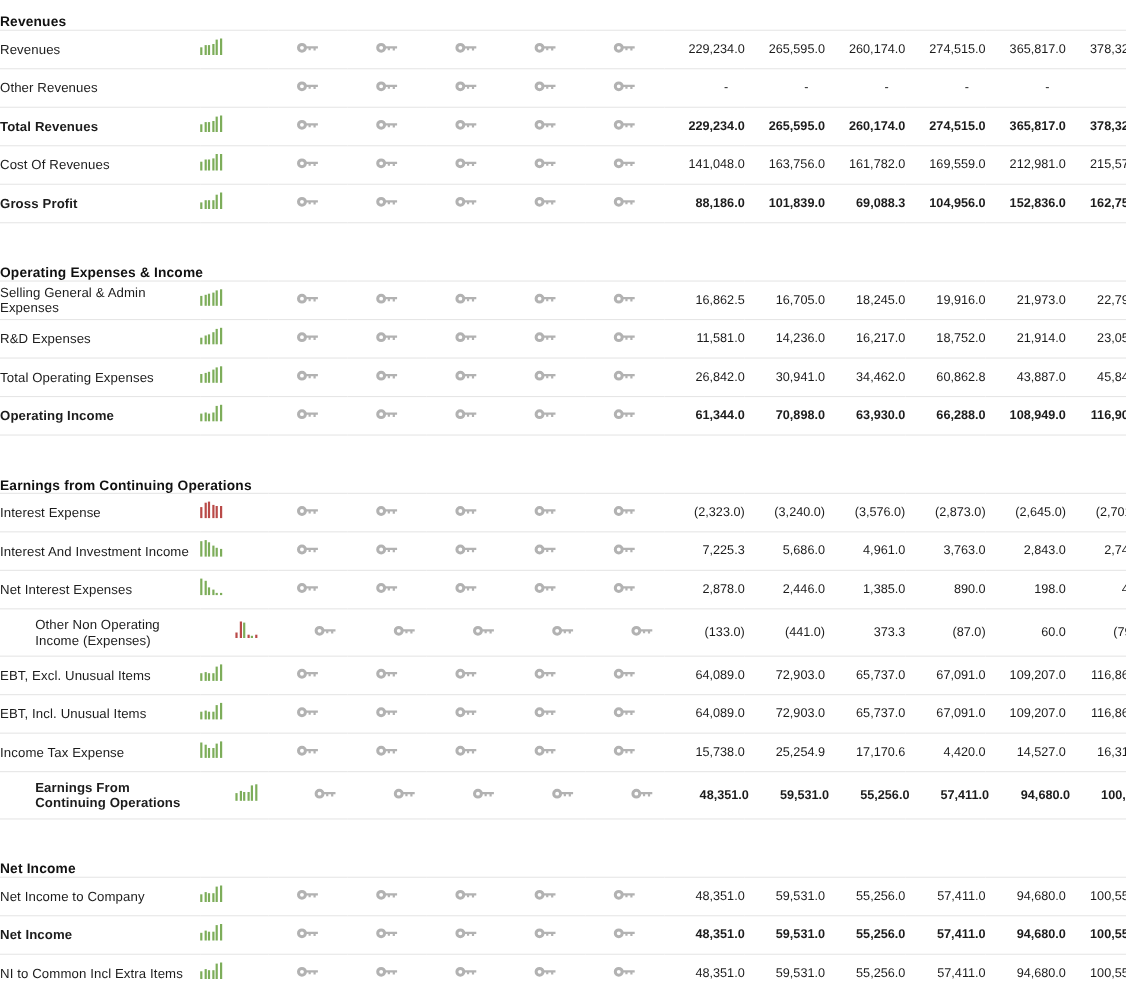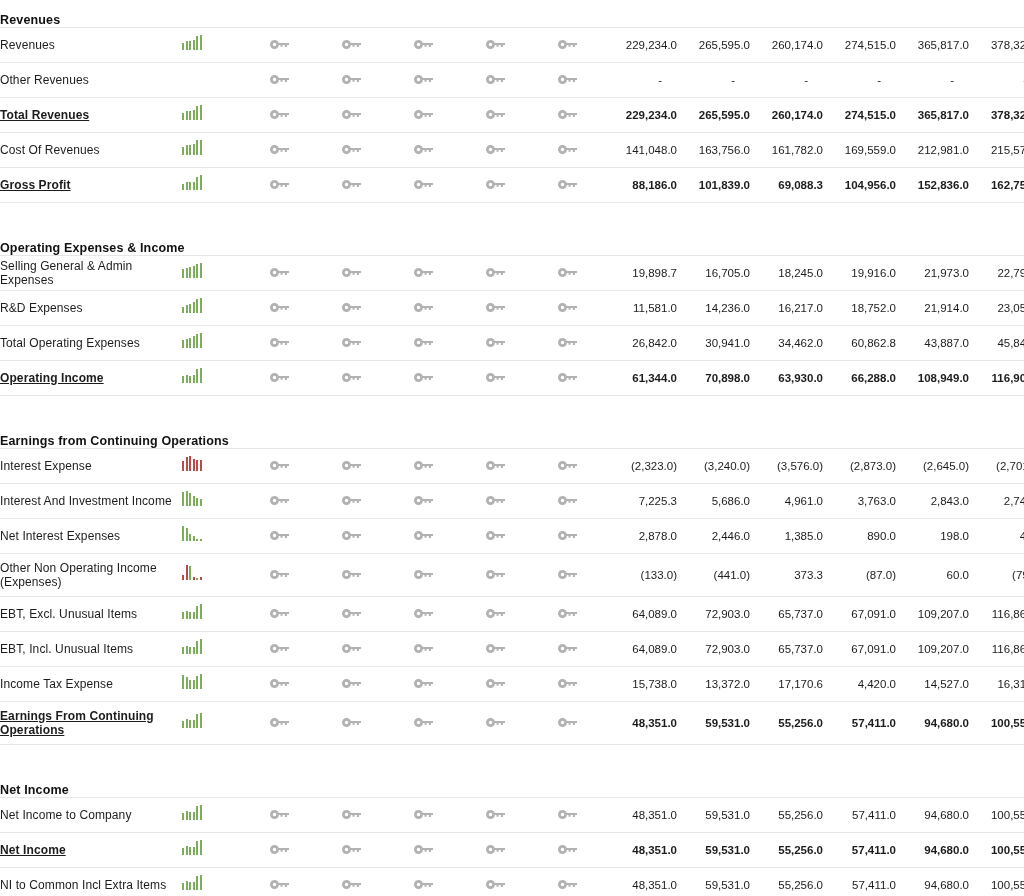--- a/index.html
+++ b/index.html
@@ -34,21 +34,21 @@
   col.c-key     { width: 72px;  }
   col.c-num     { width: 73px;  }
 
   
   tr.data-row > td {
     border-bottom: 1px solid #e6e6e6;
     padding: 0;
     height: 35px;
     vertical-align: middle;
   }
-  tr.data-row.tall > td { height: 43px; }
+  tr.data-row.tall > td { height: 43px; padding-left: 32px; }
 
   tr.section-row > td {
     border-bottom: 1px solid #e6e6e6;
     padding: 0;
     height: 34px;
     vertical-align: bottom;
   }
   tr.section-row.first > td { height: 27px; }
 
   tr.spacer-row > td {
@@ -59,21 +59,21 @@
 
   
   td.label {
     text-align: left;
     padding-left: 14px;
     font-size: 12px;
     line-height: 14px;
     color: #1c1c1c;
     letter-spacing: .1px;
   }
-  td.label.bold { font-weight: bold; text-decoration: underline; }
+  td.label.bold { font-weight: bold; }
 
   td.section-title {
     padding-left: 14px;
     font-size: 12.5px;
     font-weight: bold;
     color: #111;
     letter-spacing: .15px;
     padding-bottom: 4px;
   }
 
@@ -368,21 +368,21 @@
                   <path d="M11,1 a9,9 0 1,0 0,18 a9,9 0 1,0 0,-18 z M11,6.5 a3.5,3.5 0 1,1 0,7 a3.5,3.5 0 1,1 0,-7 z" fill-rule="evenodd"></path>
                   <path d="M18,7 H40 V11 H36 V15 H32 V11 H27 V14.5 H23 V11 H18 Z"></path>
                 </g>
               </svg></span></td>
           <td class="keycell"><span><svg viewBox="0 0 44 20" width="22" height="10" class="key-icon">
                 <g fill="#b2b2b2">
                   <path d="M11,1 a9,9 0 1,0 0,18 a9,9 0 1,0 0,-18 z M11,6.5 a3.5,3.5 0 1,1 0,7 a3.5,3.5 0 1,1 0,-7 z" fill-rule="evenodd"></path>
                   <path d="M18,7 H40 V11 H36 V15 H32 V11 H27 V14.5 H23 V11 H18 Z"></path>
                 </g>
               </svg></span></td>
-          <td class="num">19,898.7</td>
+          <td class="num">16,862.5</td>
           <td class="num">16,705.0</td>
           <td class="num">18,245.0</td>
           <td class="num">19,916.0</td>
           <td class="num">21,973.0</td>
           <td class="num">22,791.0</td>
         </tr>
         <tr class="data-row">
           <td class="label">R&amp;D Expenses</td>
           <td class="spark"><span class="sparkline"><span class="bar" style="height: 6px;"></span><span class="bar" style="height: 8px;"></span><span class="bar" style="height: 9px;"></span><span class="bar" style="height: 11px;"></span><span class="bar" style="height: 14px;"></span><span class="bar" style="height: 15px;"></span></span></td>
           <td class="keycell"><span><svg viewBox="0 0 44 20" width="22" height="10" class="key-icon">
@@ -775,21 +775,21 @@
                   <path d="M18,7 H40 V11 H36 V15 H32 V11 H27 V14.5 H23 V11 H18 Z"></path>
                 </g>
               </svg></span></td>
           <td class="keycell"><span><svg viewBox="0 0 44 20" width="22" height="10" class="key-icon">
                 <g fill="#b2b2b2">
                   <path d="M11,1 a9,9 0 1,0 0,18 a9,9 0 1,0 0,-18 z M11,6.5 a3.5,3.5 0 1,1 0,7 a3.5,3.5 0 1,1 0,-7 z" fill-rule="evenodd"></path>
                   <path d="M18,7 H40 V11 H36 V15 H32 V11 H27 V14.5 H23 V11 H18 Z"></path>
                 </g>
               </svg></span></td>
           <td class="num">15,738.0</td>
-          <td class="num">13,372.0</td>
+          <td class="num">25,254.9</td>
           <td class="num">17,170.6</td>
           <td class="num">4,420.0</td>
           <td class="num">14,527.0</td>
           <td class="num">16,314.0</td>
         </tr>
         <tr class="data-row tall">
           <td class="label bold">Earnings From Continuing Operations</td>
           <td class="spark"><span class="sparkline"><span class="bar" style="height: 7px;"></span><span class="bar" style="height: 9px;"></span><span class="bar" style="height: 8px;"></span><span class="bar" style="height: 8px;"></span><span class="bar" style="height: 14px;"></span><span class="bar" style="height: 15px;"></span></span></td>
           <td class="keycell"><span><svg viewBox="0 0 44 20" width="22" height="10" class="key-icon">
                 <g fill="#b2b2b2">

